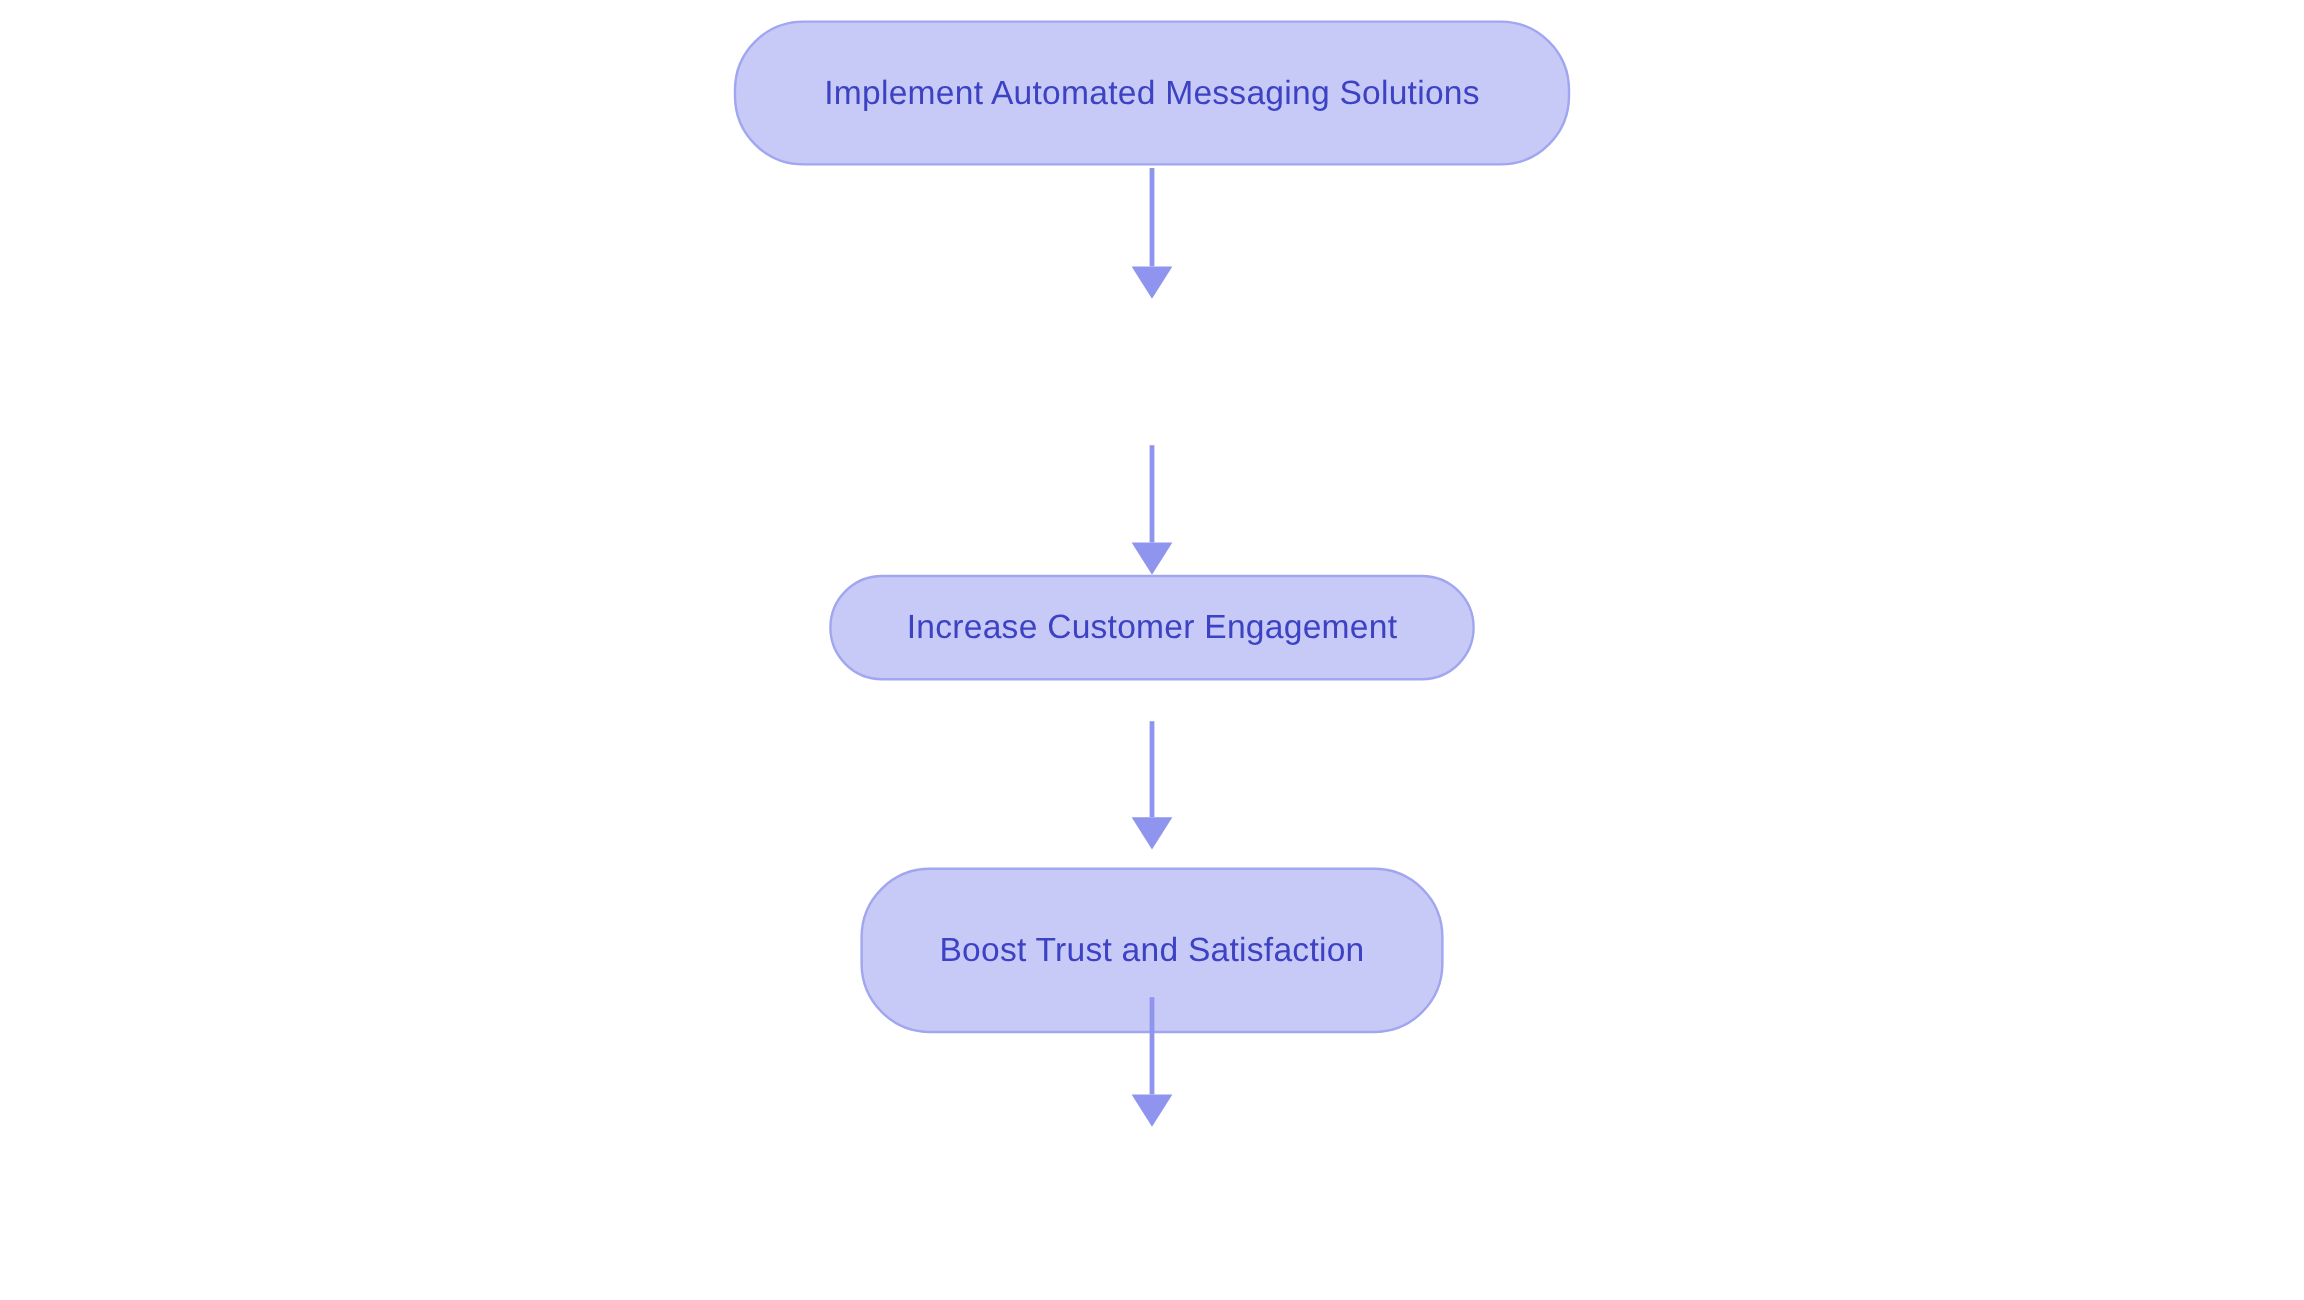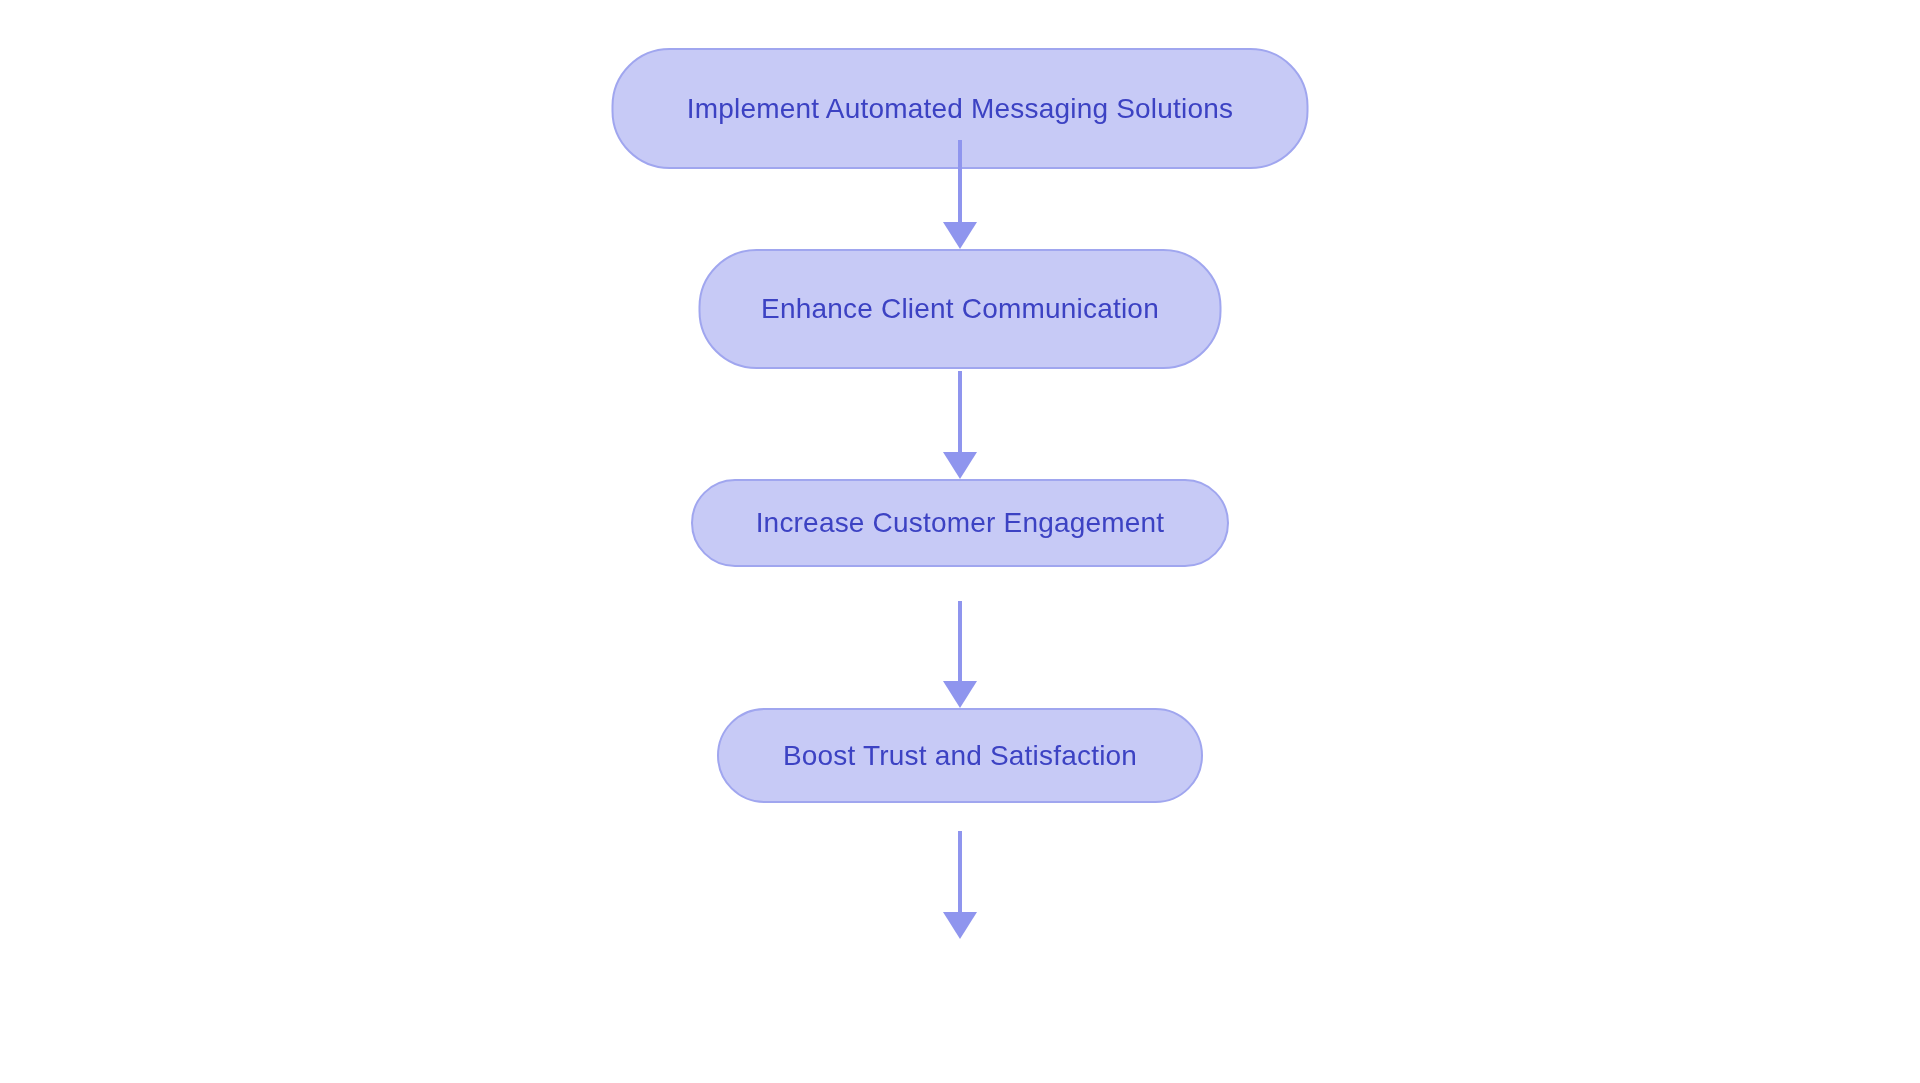--- a/index.html
+++ b/index.html
@@ -27,24 +27,24 @@
     justify-content: center;
     box-sizing: border-box;
   }
   .node-label {
     color: #3c42c3;
     font-size: 28px;
     letter-spacing: 0.2px;
     white-space: nowrap;
     text-align: center;
   }
-  .node.n1 { top: 17px;  width: 697px; height: 121px; margin-top: 31px; }
+  .node.n1 { top: 17px;  width: 697px; height: 121px; }
   .node.n2 { top: 249px; width: 523px; height: 120px; }
   .node.n3 { top: 479px; width: 538px; height: 88px; }
-  .node.n4 { top: 708px; width: 486px; height: 95px; }
+  .node.n4 { top: 723px; width: 486px; height: 138px; }
   .node.n5 { top: 939px; width: 538px; height: 121px; }
 
   .arrow {
     position: absolute;
     left: 50%;
     transform: translateX(-50%);
     display: flex;
     flex-direction: column;
     align-items: center;
   }
@@ -72,23 +72,20 @@
 
   <div class="node n1">
     <span class="node-label">Implement Automated Messaging Solutions</span>
   </div>
 
   <div class="arrow a1">
     <div class="arrow-line"></div>
     <div class="arrow-head"></div>
   </div>
 
-  <div class="node n2">
-    <span class="node-label">Enhance Client Communication</span>
-  </div>
 
   <div class="arrow a2">
     <div class="arrow-line"></div>
     <div class="arrow-head"></div>
   </div>
 
   <div class="node n3">
     <span class="node-label">Increase Customer Engagement</span>
   </div>
 

